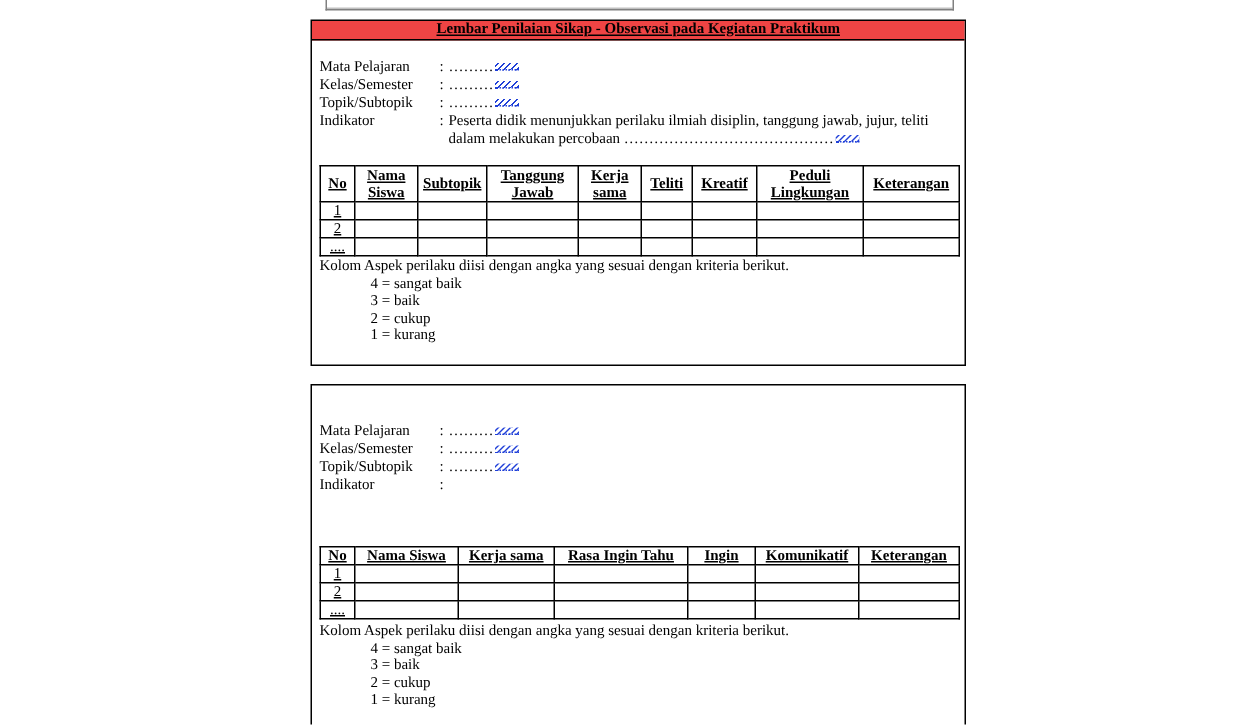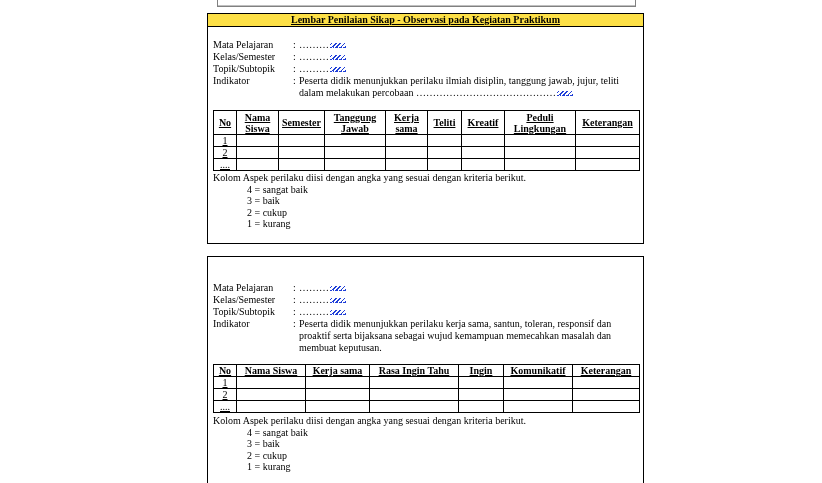--- a/index.html
+++ b/index.html
@@ -3,21 +3,21 @@
   <meta charset="utf-8">
   <style>
     html, body { margin: 0; padding: 0; background: #ffffff; }
     body { width: 822px; height: 483px; position: relative; overflow: hidden;
       font-family: "Liberation Serif", "DejaVu Serif", serif; font-size: 10px; color: #000; }
     .top-box { position: absolute; left: 217px; top: -4px; width: 417px; height: 10px;
       border: 1px solid #808080; border-top: none; box-shadow: inset 0 -1px 0 #c0c0c0; background: #fff; }
     .sheet { position: absolute; left: 207px; width: 435px; border: 1px solid #000; background: #fff; }
     .sheet1 { top: 13px; height: 229px; }
     .sheet2 { top: 256px; height: 240px; }
-    .title-bar { height: 12px; background: #fde047; border-bottom: 1px solid #000;
+    .title-bar { height: 12px; background: #ef4444; border-bottom: 1px solid #000;
       text-align: center; font-weight: bold; font-size: 10px; line-height: 12px; }
     .title-bar span { text-decoration: underline; }
     .meta { position: absolute; left: 5px; right: 6px; }
     .meta-row { display: flex; line-height: 12px; }
     .meta-label { width: 80px; flex: none; }
     .meta-colon { width: 6px; flex: none; }
     .meta-value { flex: 1; }
     .squiggle { display: inline-block; width: 16px; height: 4px; vertical-align: baseline;
       background: repeating-linear-gradient(135deg, transparent 0 1px, #1f3fd8 1px 2px, transparent 2px 3px);
       border-bottom: 1px dotted #1f3fd8; margin-left: 1px; }
@@ -71,21 +71,21 @@
         <col style="width:42px">
         <col style="width:34px">
         <col style="width:43px">
         <col style="width:71px">
         <col style="width:64px">
     </colgroup>
     <thead>
       <tr style="height:24px;">
         <th>No</th>
         <th>Nama Siswa</th>
-        <th>Semester</th>
+        <th>Subtopik</th>
         <th>Tanggung Jawab</th>
         <th>Kerja sama</th>
         <th>Teliti</th>
         <th>Kreatif</th>
         <th>Peduli Lingkungan</th>
         <th>Keterangan</th>
       </tr>
     </thead>
     <tbody>
       <tr>
@@ -146,21 +146,20 @@
       <span class="meta-value"><span>………</span><span class="squiggle"></span></span>
     </div>
     <div class="meta-row">
       <span class="meta-label">Topik/Subtopik</span>
       <span class="meta-colon">:</span>
       <span class="meta-value"><span>………</span><span class="squiggle"></span></span>
     </div>
     <div class="meta-row">
       <span class="meta-label">Indikator</span>
       <span class="meta-colon">:</span>
-      <span class="meta-value">Peserta didik menunjukkan perilaku kerja sama, santun, toleran, responsif dan proaktif serta bijaksana sebagai wujud kemampuan memecahkan masalah dan membuat keputusan.</span>
     </div>
   </div>
 
   <table class="grid" style="top:107px; width:426px;">
     <colgroup>
       <col style="width:23px">
         <col style="width:69px">
         <col style="width:64px">
         <col style="width:89px">
         <col style="width:45px">

